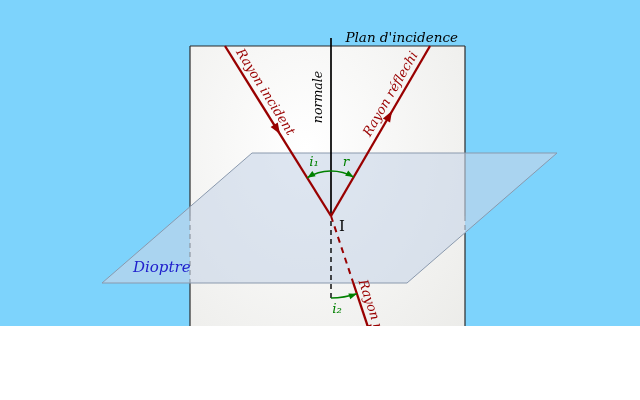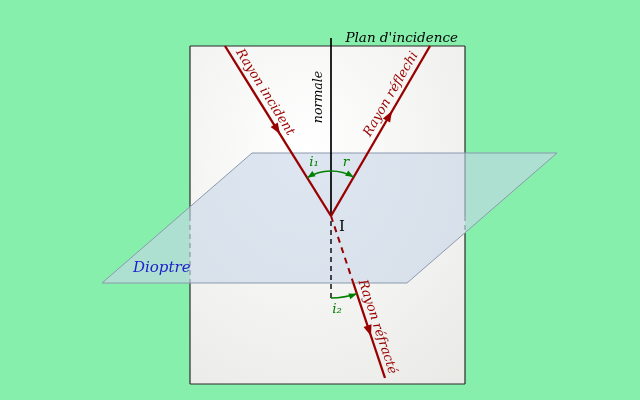--- a/index.html
+++ b/index.html
@@ -1,16 +1,16 @@
 <!DOCTYPE html>
 <html style="--ray: #990000; --angle: #008000; --normal: #000000; --box_stroke: #2a2a2a; --plane_fill: #c8d6e8; --plane_stroke: #8a99ad; --dioptre_label: #2020cc;"><head>
 <meta charset="utf-8">
 <style>
   html,body{margin:0;padding:0;background:#ffffff;}
-  .stage{width:640px;height:400px;position:relative;background:#86efac;overflow:hidden;}
+  .stage{width:640px;height:326px;position:relative;background:#7dd3fc;overflow:hidden;}
   svg{display:block;}
   text{font-family:"DejaVu Serif","Liberation Serif",serif;}
   .it{font-style:italic;}
   .plane{fill:var(--plane_fill);fill-opacity:.6;stroke:var(--plane_stroke);stroke-width:1;}
   .box-edge{stroke:var(--box_stroke);stroke-width:1.2;fill:none;}
   .dashed-edge{stroke-dasharray:5 4;stroke-width:1.1;}
   .normal{stroke:var(--normal);stroke-width:1.7;fill:none;}
   .normal-dash{stroke:var(--normal);stroke-width:1.4;stroke-dasharray:5 4;fill:none;}
   .ray{stroke:var(--ray);stroke-width:2.3;fill:none;}
   .ray-dash{stroke:var(--ray);stroke-width:2;stroke-dasharray:6 5;fill:none;}

